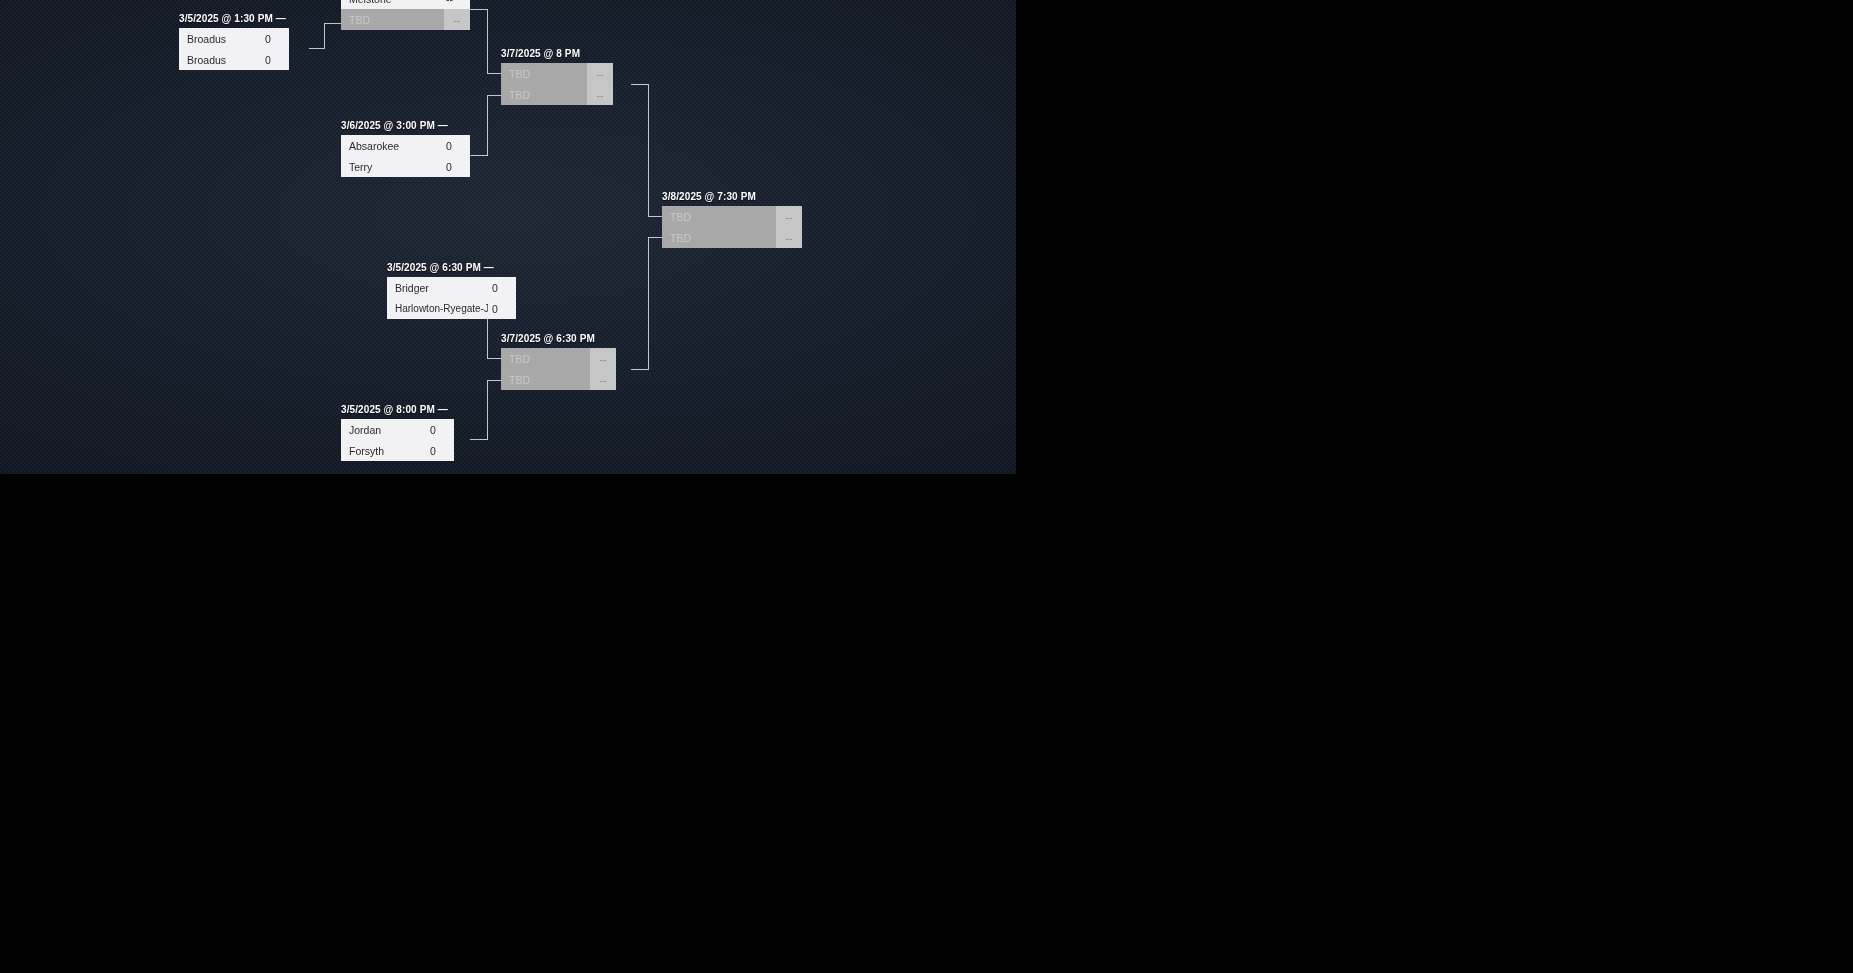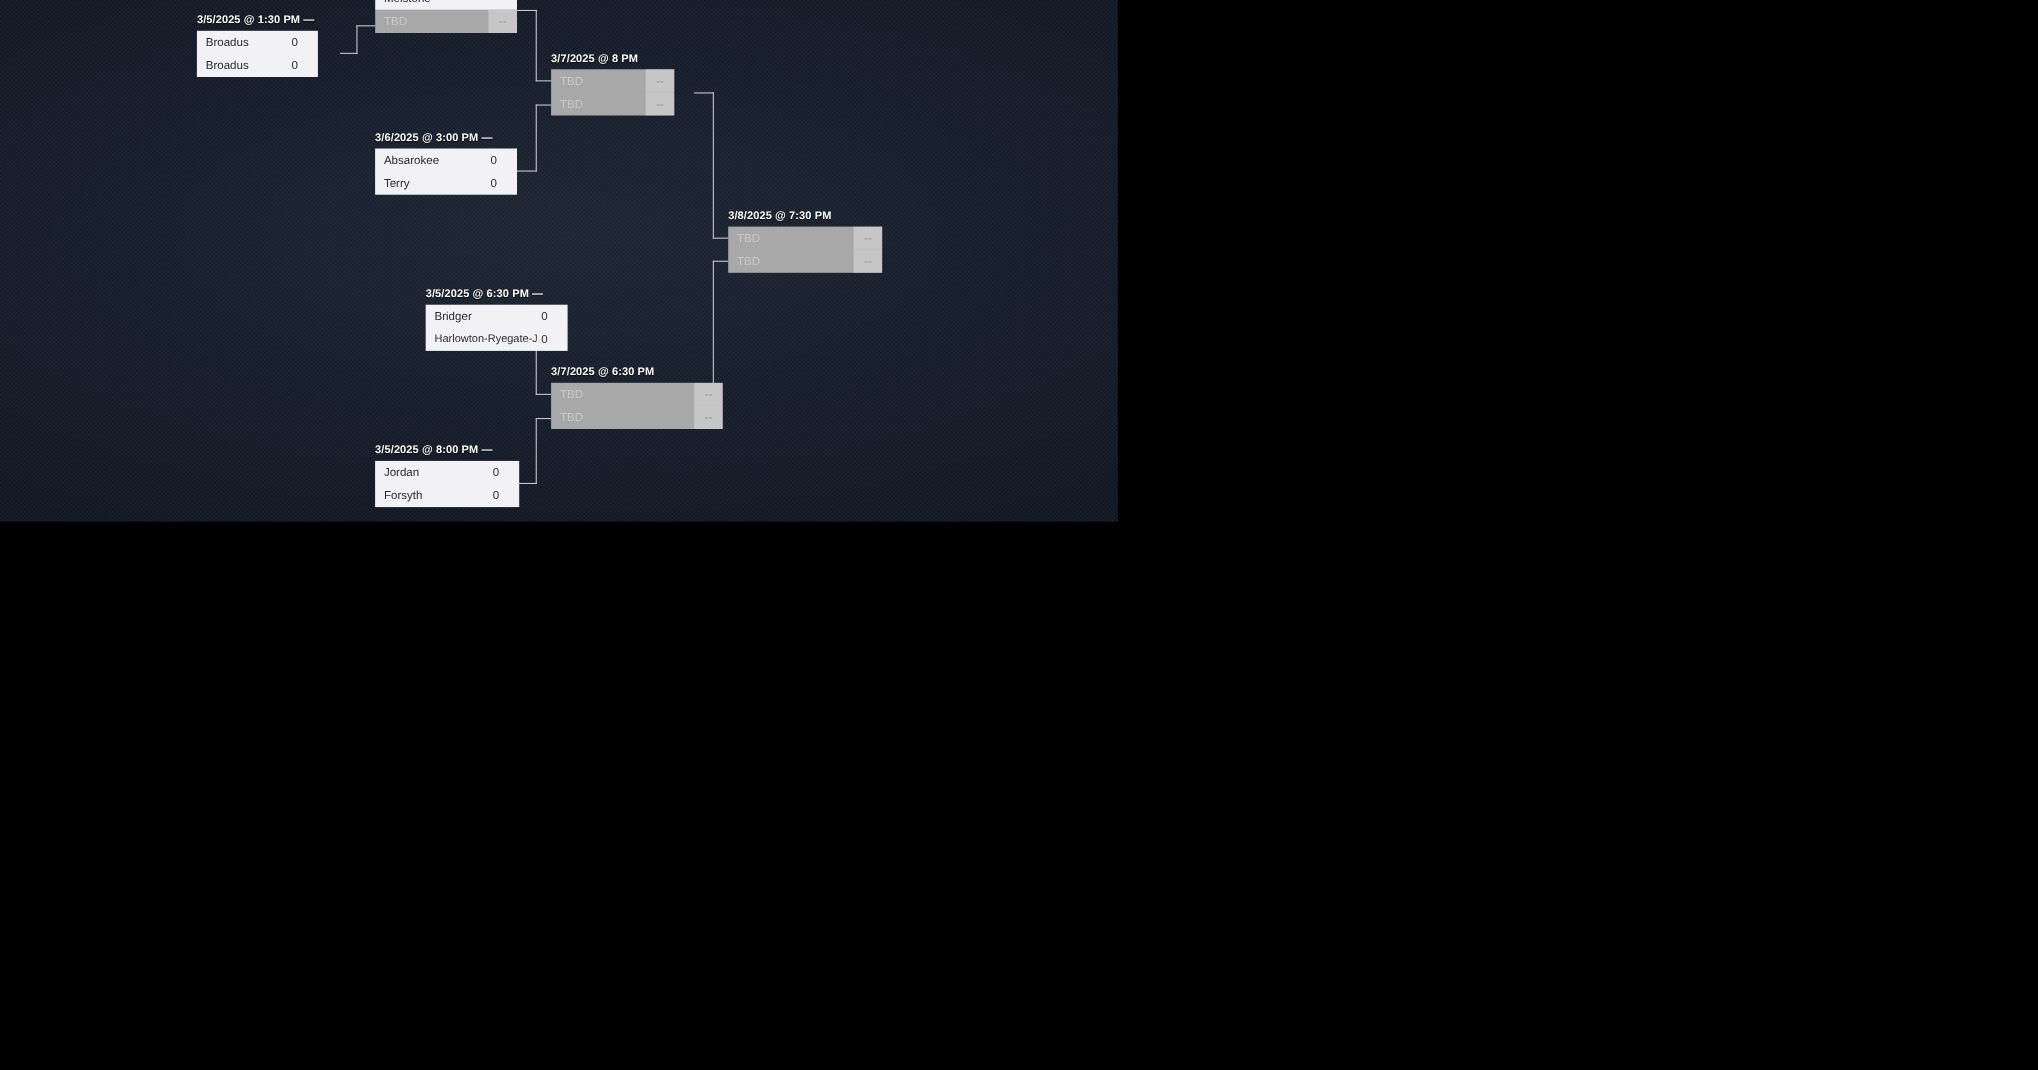--- a/index.html
+++ b/index.html
@@ -155,21 +155,21 @@
           <span class="team-name">Bridger</span>
           <span class="team-score">0</span>
         </div>
         <div class="team-row">
           <span class="team-name" style="font-size:10px;">Harlowton-Ryegate-Judith</span>
           <span class="team-score">0</span>
         </div>
       </div>
     </div>
 
-    <div class="match style-open" style="left:341px; top:419px; width:131px;">
+    <div class="match style-open" style="left:341px; top:419px; width:113px;">
       <div class="match-label">3/5/2025 @ 8:00 PM —</div>
       <div class="match-box">
         <div class="team-row">
           <span class="team-name">Jordan</span>
           <span class="team-score">0</span>
         </div>
         <div class="team-row">
           <span class="team-name">Forsyth</span>
           <span class="team-score">0</span>
         </div>
@@ -183,21 +183,21 @@
           <span class="team-name">TBD</span>
           <span class="team-score">--</span>
         </div>
         <div class="team-row">
           <span class="team-name">TBD</span>
           <span class="team-score">--</span>
         </div>
       </div>
     </div>
 
-    <div class="match style-tbd" style="left:501px; top:348px; width:156px;">
+    <div class="match style-tbd" style="left:501px; top:348px; width:115px;">
       <div class="match-label">3/7/2025 @ 6:30 PM</div>
       <div class="match-box">
         <div class="team-row">
           <span class="team-name">TBD</span>
           <span class="team-score">--</span>
         </div>
         <div class="team-row">
           <span class="team-name">TBD</span>
           <span class="team-score">--</span>
         </div>

